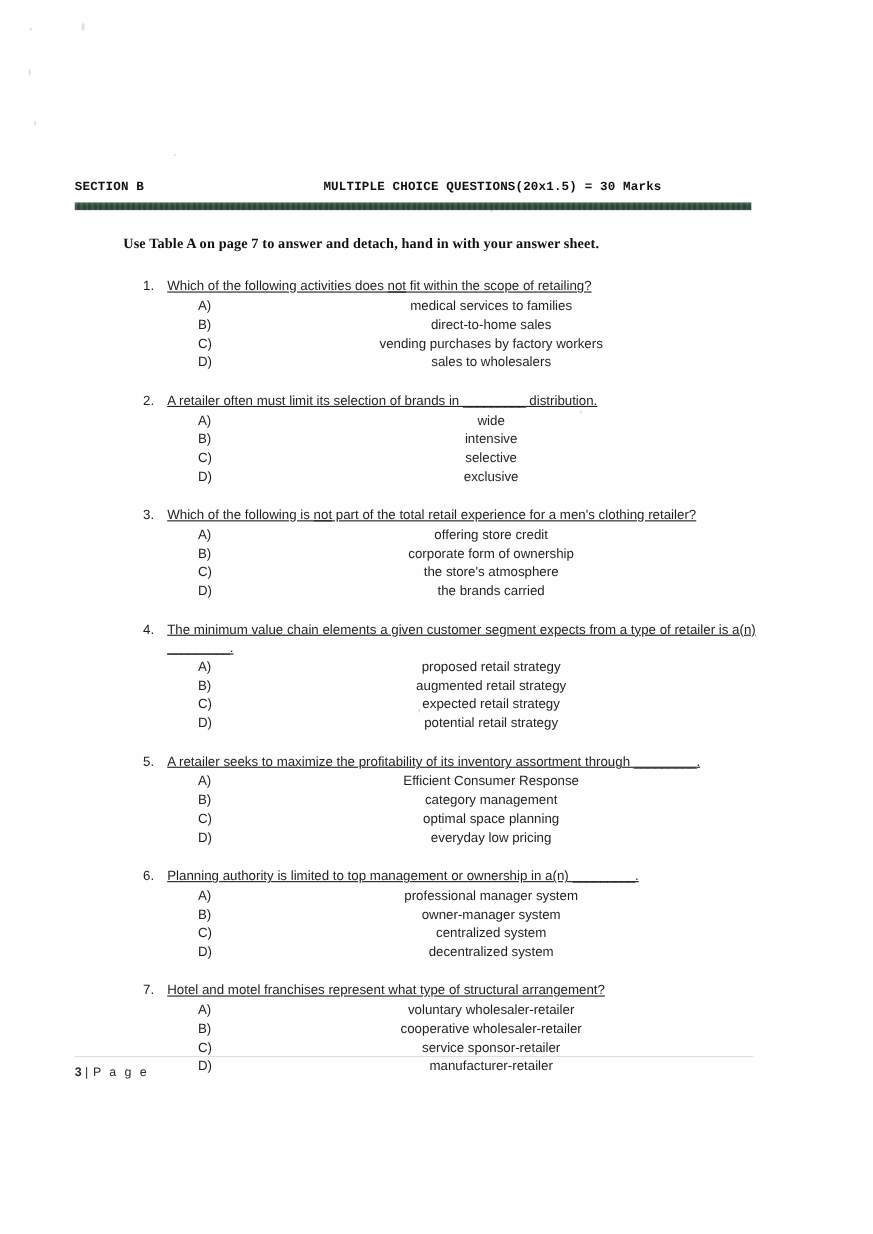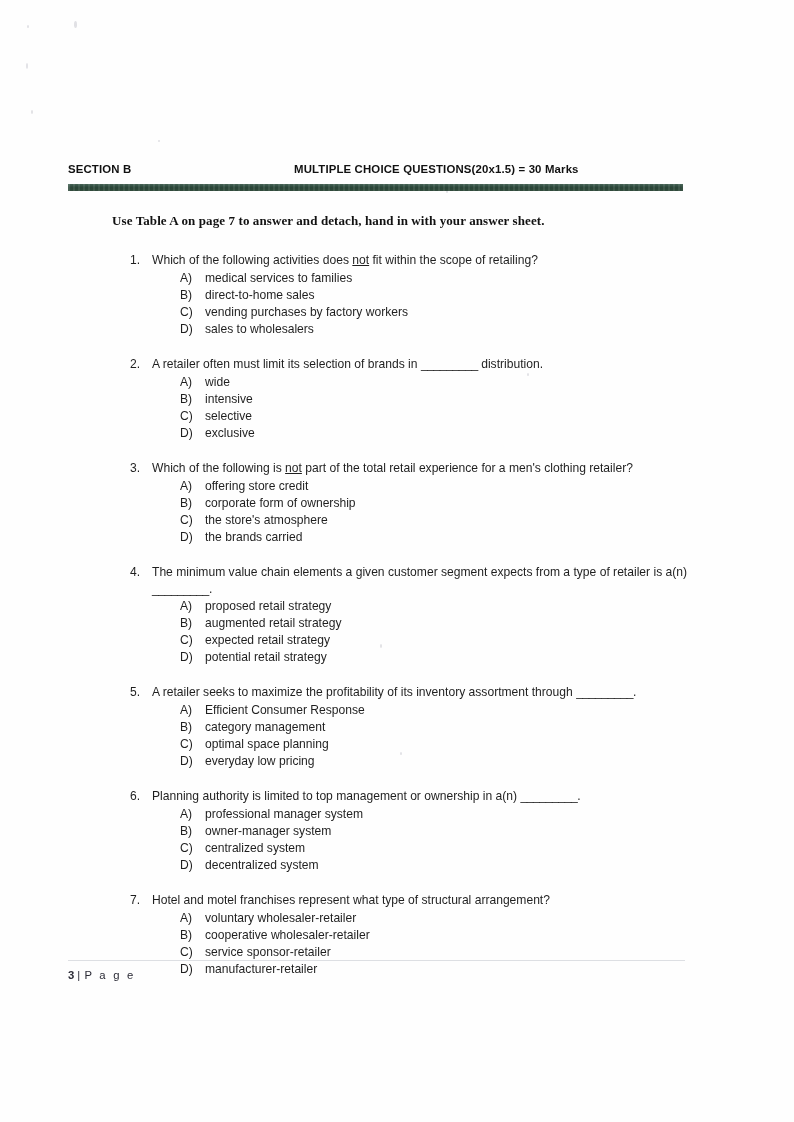--- a/index.html
+++ b/index.html
@@ -29,26 +29,27 @@
   .content {
     position: absolute;
     left: 68px;
     top: 163px;
     width: 620px;
   }
 
   
   .hdr-row {
     display: flex;
-    align-items: flex-start;
+    align-items: center;
     font-weight: bold;
     font-size: 11.4px;
     letter-spacing: .15px;
     color: #111;
     height: 16px;
+    font-family: Liberation Mono, monospace;
   }
   .hdr-section { width: 226px; flex: 0 0 auto; }
   .hdr-title   { flex: 0 0 auto; }
   .hdr-marks   { flex: 0 0 auto; }
 
   .hdr-bar {
     margin-top: 5px;
     width: 615px;
     height: 7px;
     background: linear-gradient(180deg, #3a5b4c 0%, #2b4739 45%, #23402f 100%);
@@ -90,38 +91,39 @@
     line-height: 16.6px;
     color: #1f1f1f;
   }
   .q-num {
     width: 22px;
     flex: 0 0 auto;
     margin-left: 62px;
   }
   .q-text {
     flex: 1 1 auto;
+    text-decoration: underline;
   }
   .q-text u { text-decoration: underline; text-underline-offset: 1px; }
   .blank { letter-spacing: -.4px; text-align: center; }
 
   .opts { margin-top: 1px; }
   .opt {
     display: flex;
     align-items: flex-start;
     font-size: 12.1px;
     line-height: 17.1px;
     color: #1f1f1f;
   }
   .opt-letter {
     width: 25px;
     flex: 0 0 auto;
     margin-left: 112px;
   }
-  .opt-text { flex: 1 1 auto; }
+  .opt-text { flex: 1 1 auto; text-align: center; }
 
   
   .footer {
     position: absolute;
     left: 68px;
     top: 960px;
     width: 617px;
   }
   .footer-rule {
     height: 1px;

